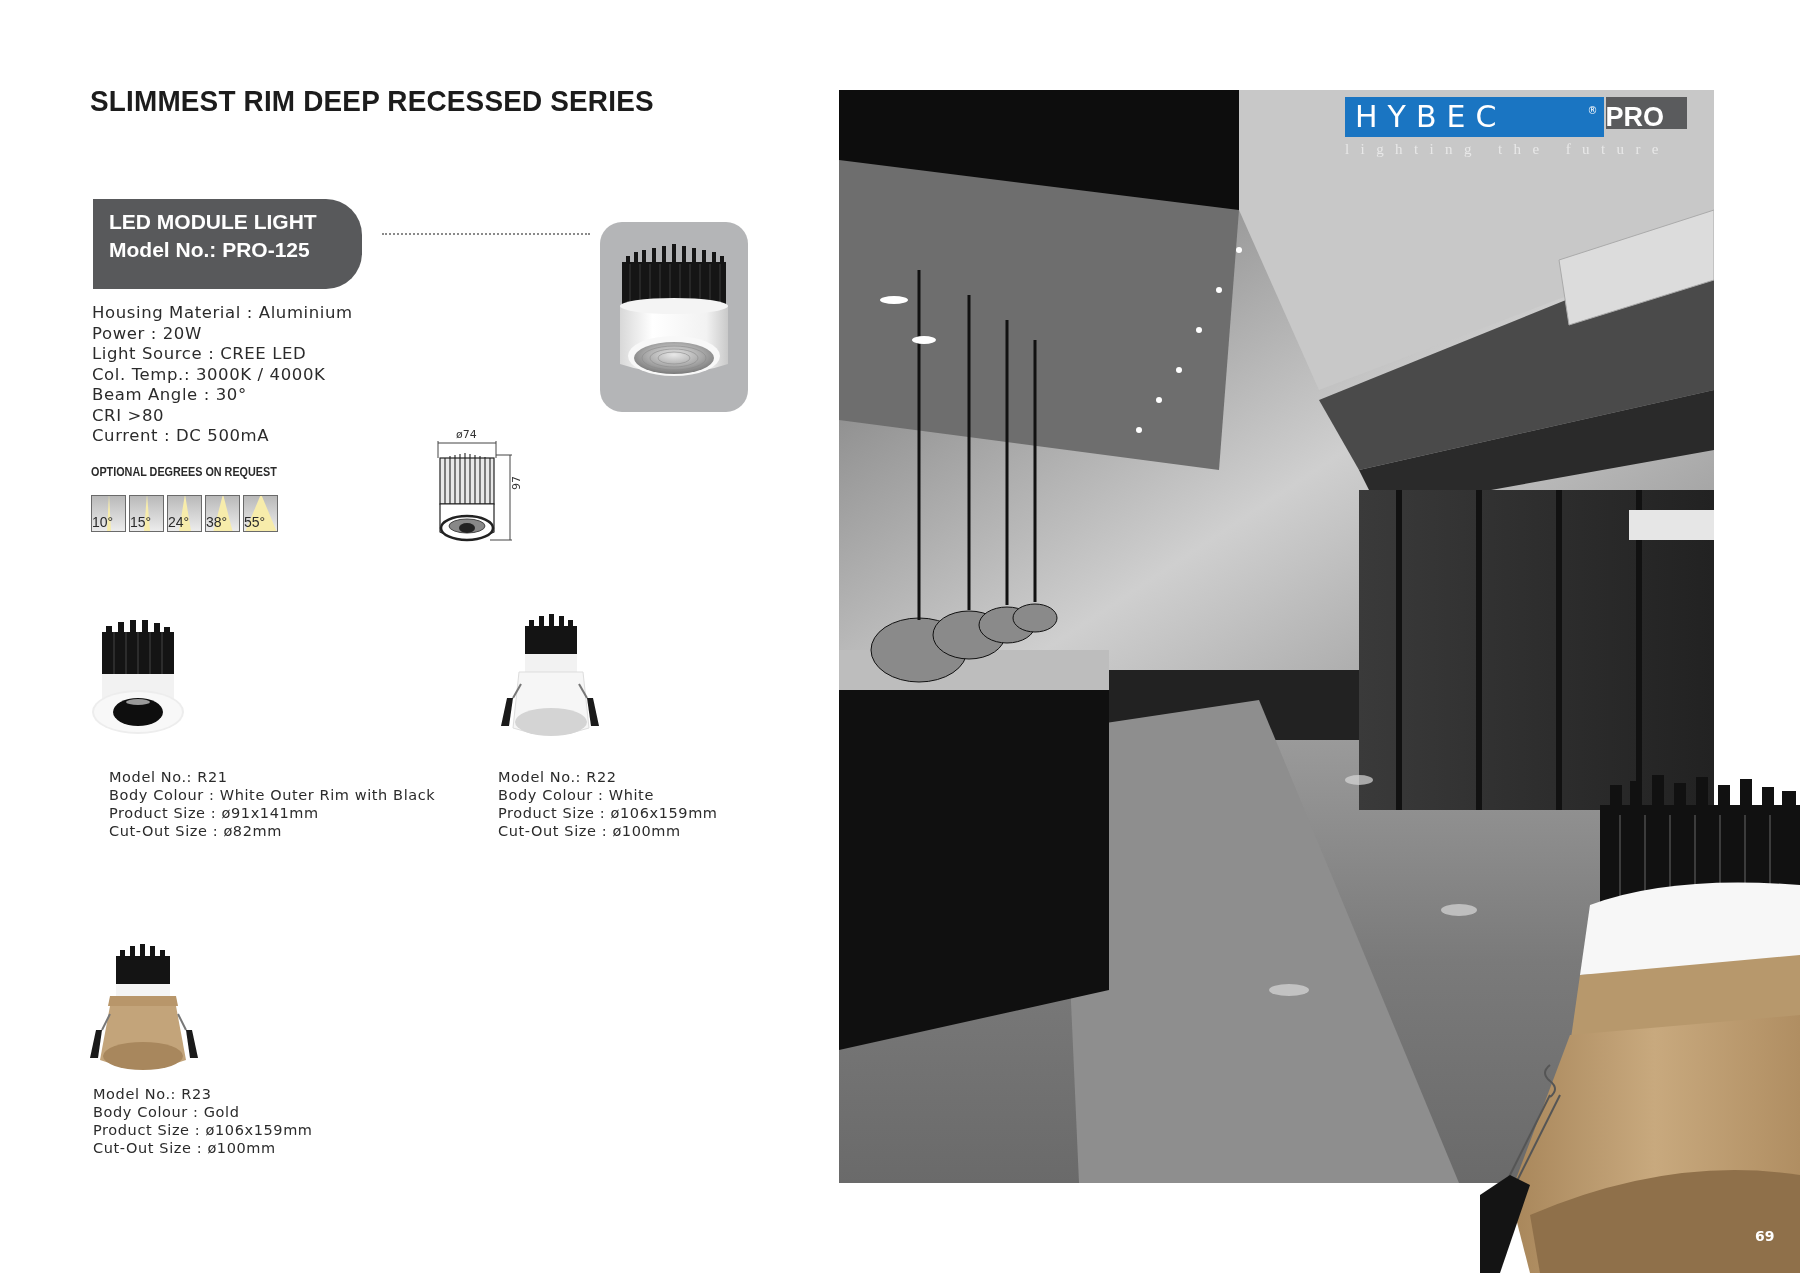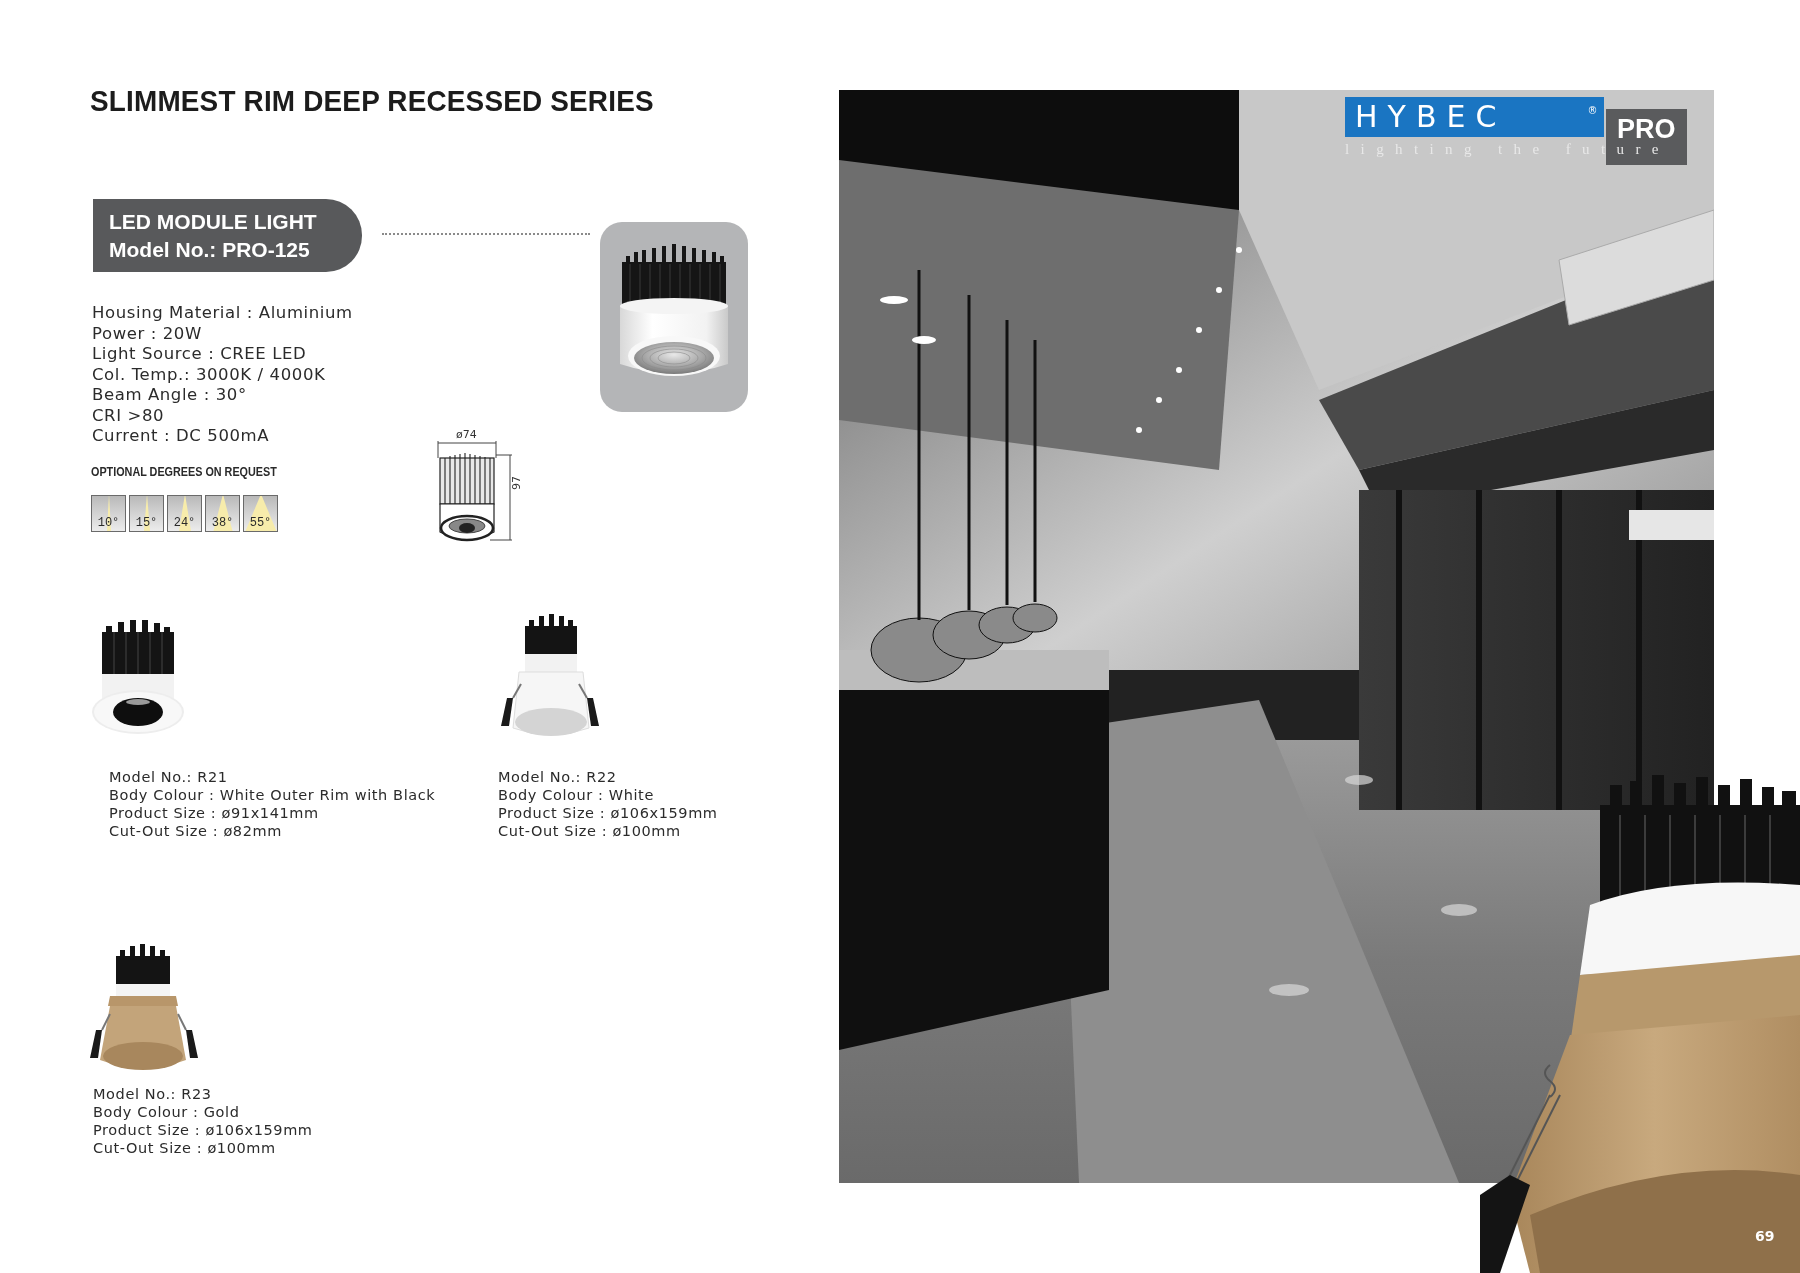--- a/index.html
+++ b/index.html
@@ -7,21 +7,21 @@
   body { position: relative; font-family: "DejaVu Sans", sans-serif; color: #2a2a2a; }
 
   .title {
     position: absolute; left: 90px; top: 84px;
     font-family: "Liberation Sans", sans-serif; font-weight: 700;
     font-size: 30px; letter-spacing: 0.2px; color: #1c1c1c;
     transform: scaleX(0.93); transform-origin: left center;
   }
 
   .pill {
-    position: absolute; left: 93px; top: 199px; width: 269px; height: 73px;
+    position: absolute; left: 93px; top: 199px; width: 269px; height: 90px;
     background: #58595b; border-radius: 0 36px 36px 0;
     padding: 9px 0 0 16px; color: #ffffff;
     font-family: "Liberation Sans", sans-serif; font-weight: 700; font-size: 21px; line-height: 28px;
   }
 
   .dots {
     position: absolute; left: 382px; top: 233px; width: 208px; height: 0;
     border-top: 2px dotted #8a8a8a;
   }
 
@@ -43,44 +43,44 @@
     color: #2a2a2a; transform: scaleX(0.9); transform-origin: left center;
   }
 
   .beams { position: absolute; left: 91px; top: 495px; display: flex; gap: 3px; }
   .beam {
     position: relative; width: 35px; height: 37px; border: 1px solid #6a6a6a;
     background: linear-gradient(180deg, #b9b9b9 0%, #ececec 100%); overflow: hidden;
   }
   .beam .cone { position: absolute; left: 50%; bottom: 0; transform: translateX(-50%); }
   .beam .lbl {
-    position: absolute; left: 0; right: 0; bottom: 1px; text-align: center;
-    font-family: Liberation Mono, monospace; font-size: 12px; color: #2a2a2a;
+    position: absolute; left: 0; right: 0; bottom: 1px; 
+    font-family: Liberation Sans, sans-serif; font-size: 14px; color: #2a2a2a;
   }
 
   .dim { position: absolute; left: 430px; top: 428px; width: 100px; height: 122px; }
 
   .product { position: absolute; }
   .ptext {
     position: absolute; font-family: "DejaVu Sans", sans-serif; font-size: 14.5px; line-height: 18px;
     color: #2b2b2b; letter-spacing: 0.6px; white-space: nowrap;
   }
 
   .hero { position: absolute; left: 839px; top: 90px; width: 875px; height: 1093px; overflow: hidden; background: #222; }
 
   .logo { position: absolute; left: 1345px; top: 97px; width: 342px; height: 40px; display: flex; }
   .logo .hy {
     width: 260px; height: 40px; background: #1a75c2; color: #ffffff;
     font-family: "DejaVu Sans", sans-serif; font-size: 30px; font-weight: 400;
     letter-spacing: 10px; line-height: 40px; padding-left: 10px; position: relative;
   }
   .logo .hy sup { position: absolute; right: 6px; top: -6px; font-size: 10px; letter-spacing: 0; }
   .logo .pro {
-    width: 82px; height: 56px; background: #5a5b5d; color: #ffffff; margin-left: 2px;
-    font-family: "Liberation Sans", sans-serif; font-weight: 700; font-size: 27px; line-height: 40px; text-align: center; margin-top: 12px;
+    width: 82px; height: 32px; background: #5a5b5d; color: #ffffff; margin-left: 2px;
+    font-family: "Liberation Sans", sans-serif; font-weight: 700; font-size: 27px; line-height: 40px; text-align: left;
   }
   .tagline {
     position: absolute; left: 1345px; top: 141px; width: 342px;
     font-family: Liberation Serif, serif; font-size: 15px; color: #e8e8e8; letter-spacing: 11.4px; white-space: nowrap;
   }
 
   .gold-lamp { position: absolute; left: 1470px; top: 775px; width: 330px; height: 498px; }
 
   .page-num {
     position: absolute; left: 1755px; top: 1228px;

